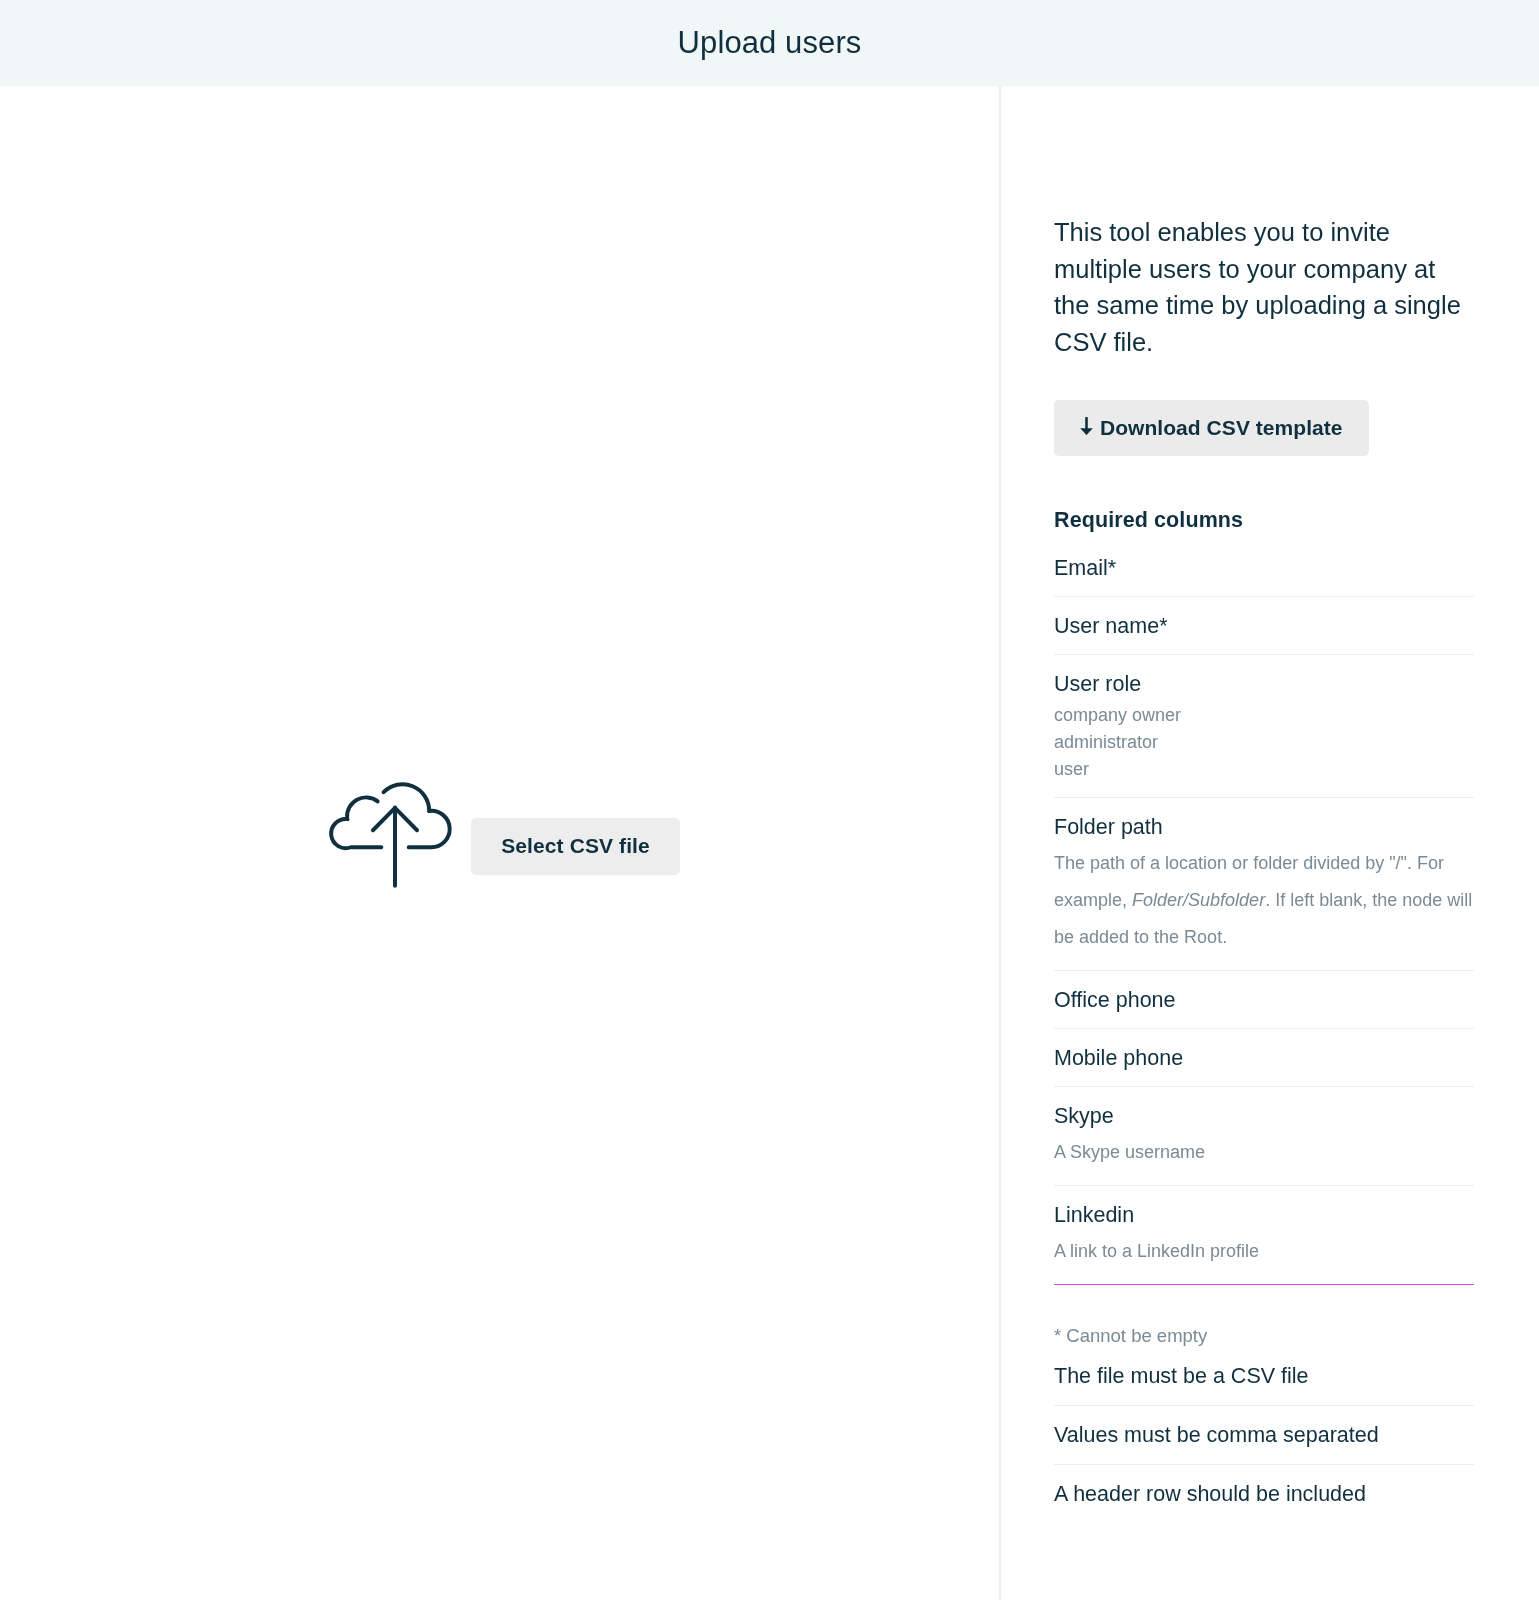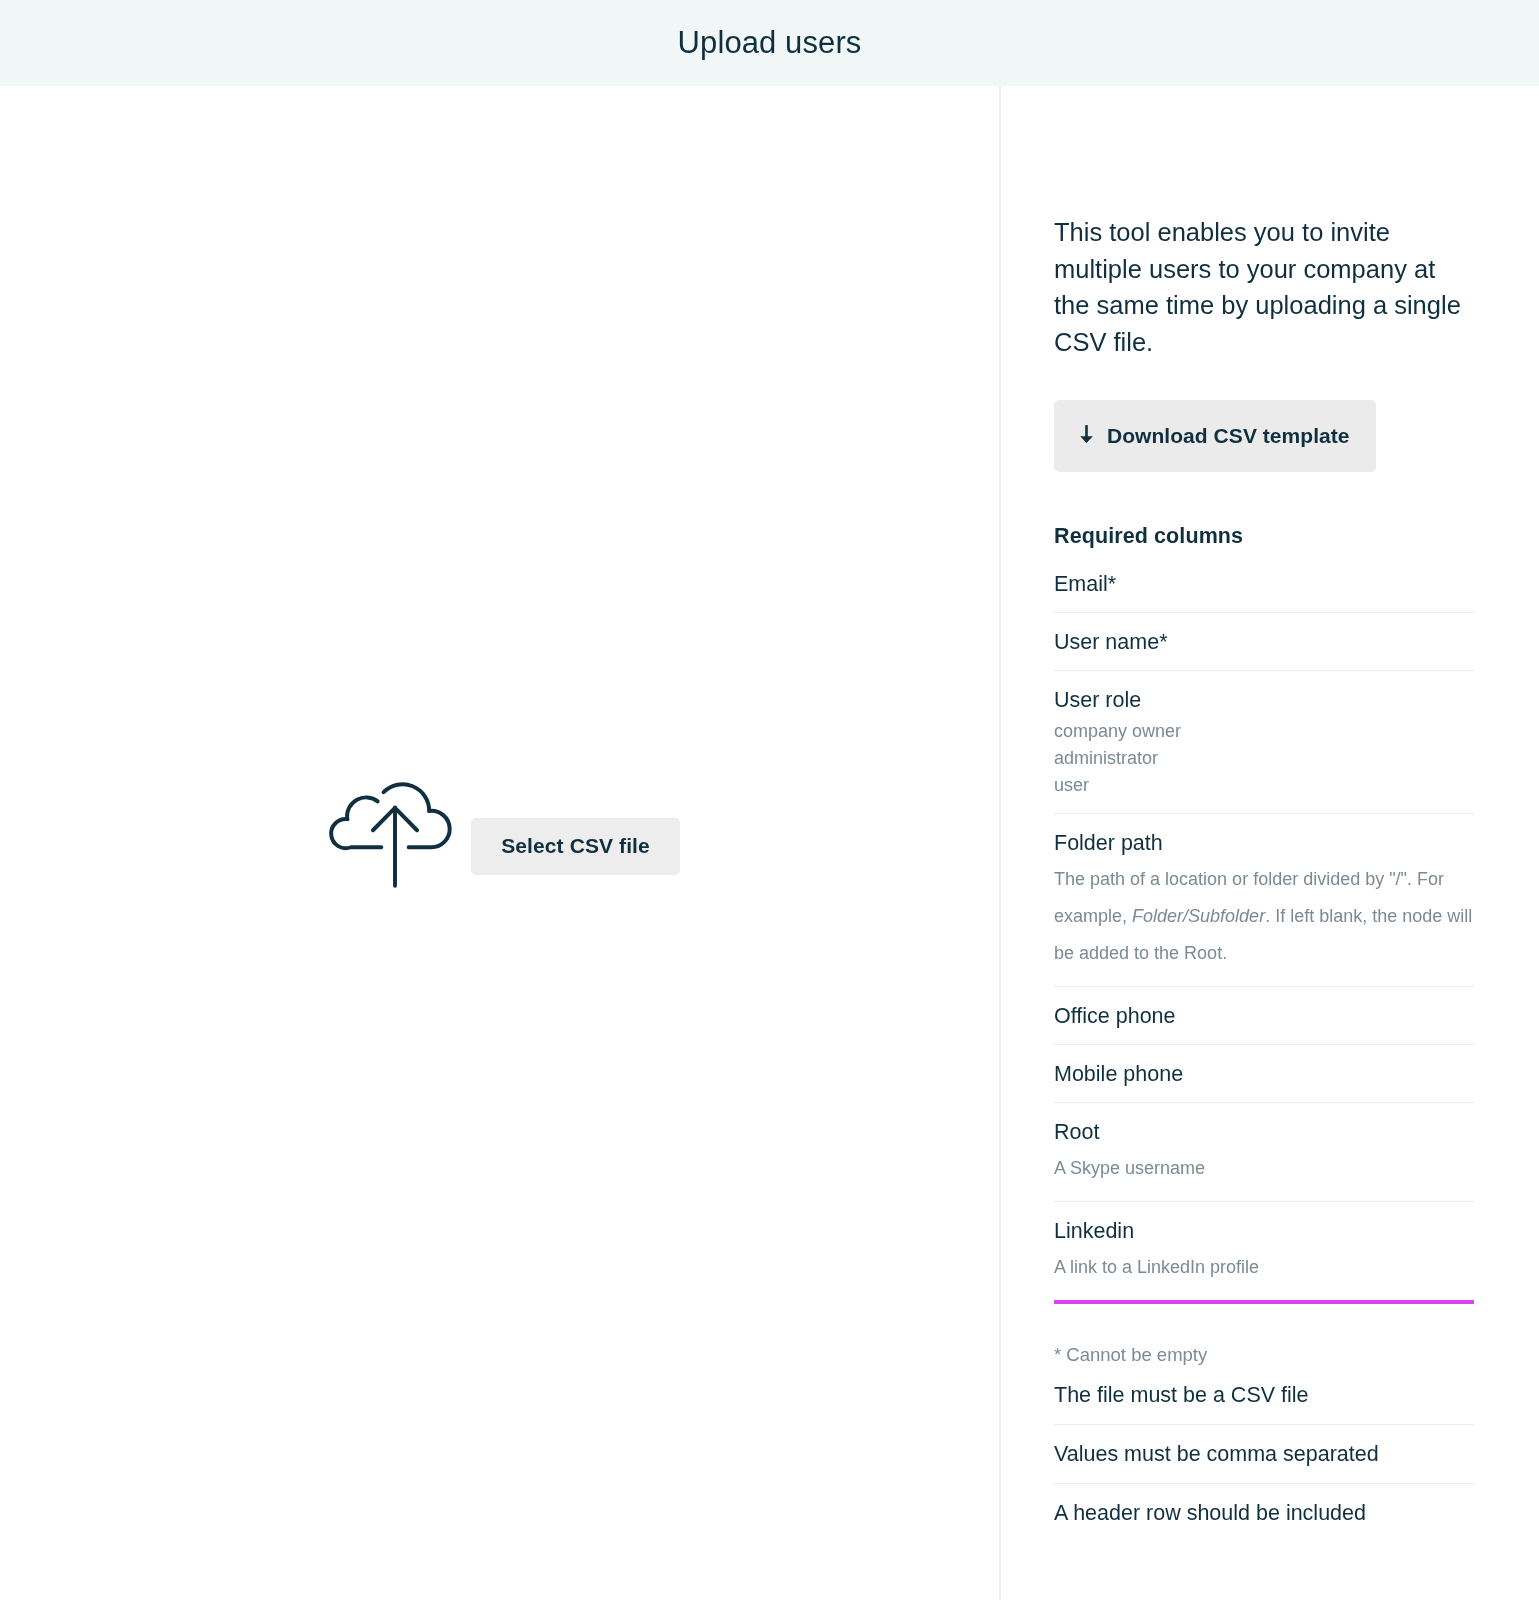--- a/index.html
+++ b/index.html
@@ -96,25 +96,25 @@
     color: #11303f;
     font-weight: 400;
     max-width: 420px;
   }
 
   .download-btn {
     margin-top: 40px;
     background: #ebebeb;
     border: none;
     border-radius: 5px;
-    height: 72px;
+    height: 56px;
     padding: 0 26px 0 24px;
     display: inline-flex;
     align-items: center;
-    gap: 12px;
+    gap: 5px;
     font-family: "Liberation Sans", sans-serif;
     font-size: 21px;
     font-weight: 700;
     color: #11303f;
     cursor: pointer;
     letter-spacing: 0.05px;
   }
   .dl-arrow {
     display: inline-block;
     width: 17px;
@@ -131,21 +131,21 @@
     letter-spacing: 0.1px;
   }
 
   .col-list { list-style: none; }
 
   .col-row {
     padding: 16px 0 14px 0;
     border-bottom: 1px solid #ececee;
     width: 420px;
   }
-  .col-row:last-child { border-bottom: 4px solid #d946ef; }
+  .col-row:last-child { border-bottom: 1px solid #d946ef; }
 
   .col-name {
     font-size: 21.5px;
     line-height: 27px;
     color: #11303f;
     font-weight: 400;
   }
   .col-desc {
     font-size: 18px;
     line-height: 37px;
@@ -247,21 +247,21 @@
           <div class="col-name">Folder path</div>
           <div class="col-desc"><span>The path of a location or folder divided by "/". For example, </span><em>Folder/Subfolder</em><span>. If left blank, the node will be added to the Root.</span></div>
         </li>
         <li class="col-row">
           <div class="col-name">Office phone</div>
         </li>
         <li class="col-row">
           <div class="col-name">Mobile phone</div>
         </li>
         <li class="col-row">
-          <div class="col-name">Root</div>
+          <div class="col-name">Skype</div>
           <div class="col-desc">A Skype username</div>
         </li>
         <li class="col-row">
           <div class="col-name">Linkedin</div>
           <div class="col-desc">A link to a LinkedIn profile</div>
         </li>
       </ul>
 
       <div class="footnote">* Cannot be empty</div>
 

